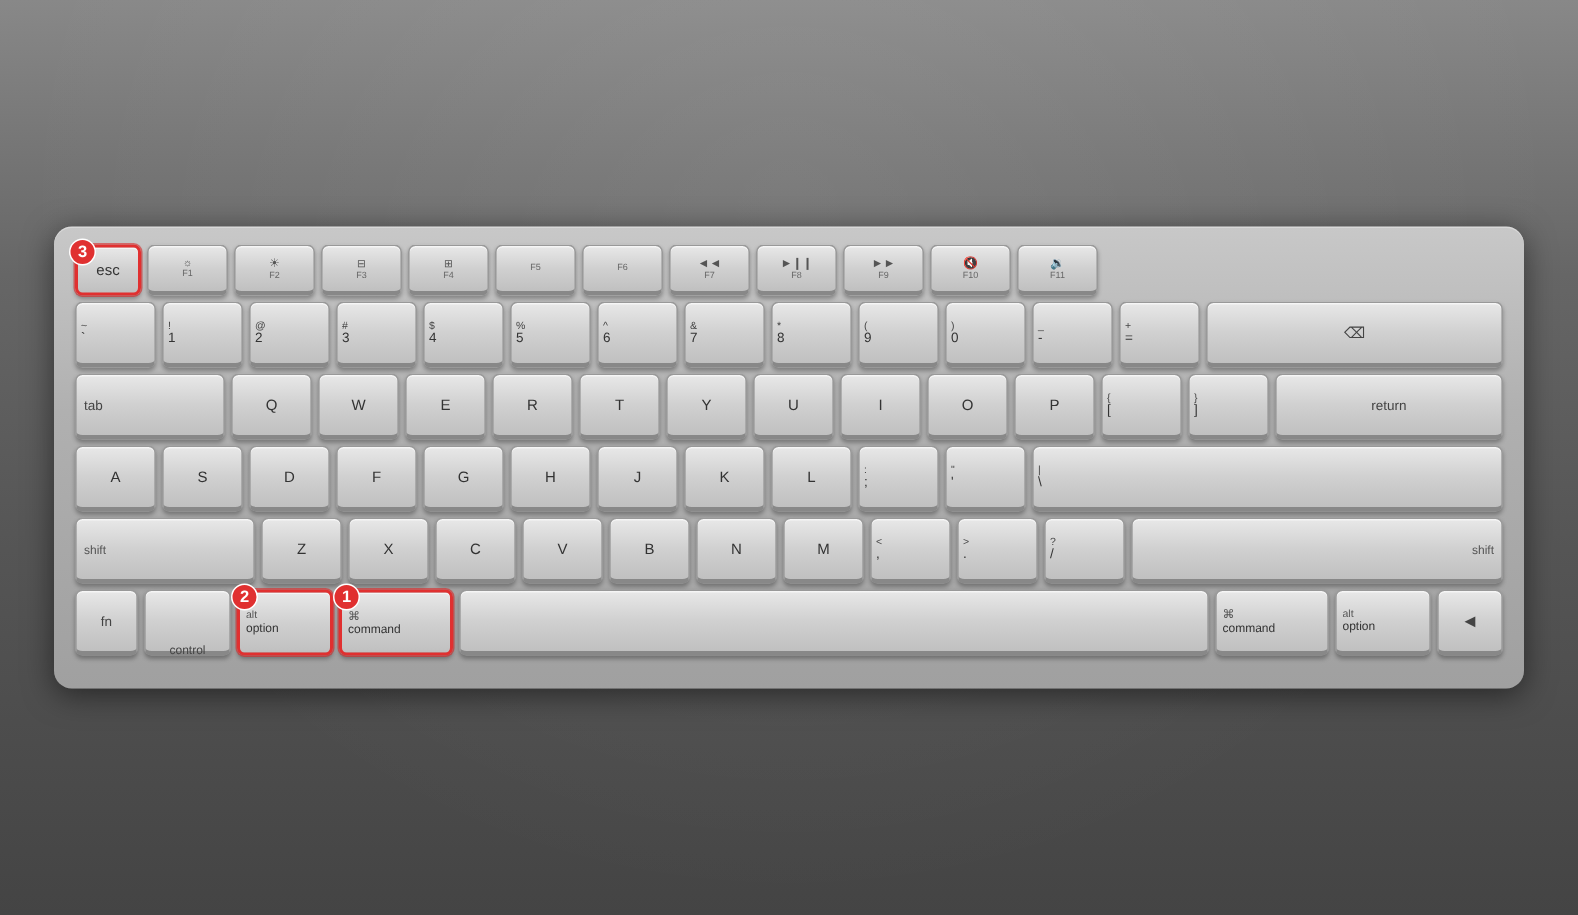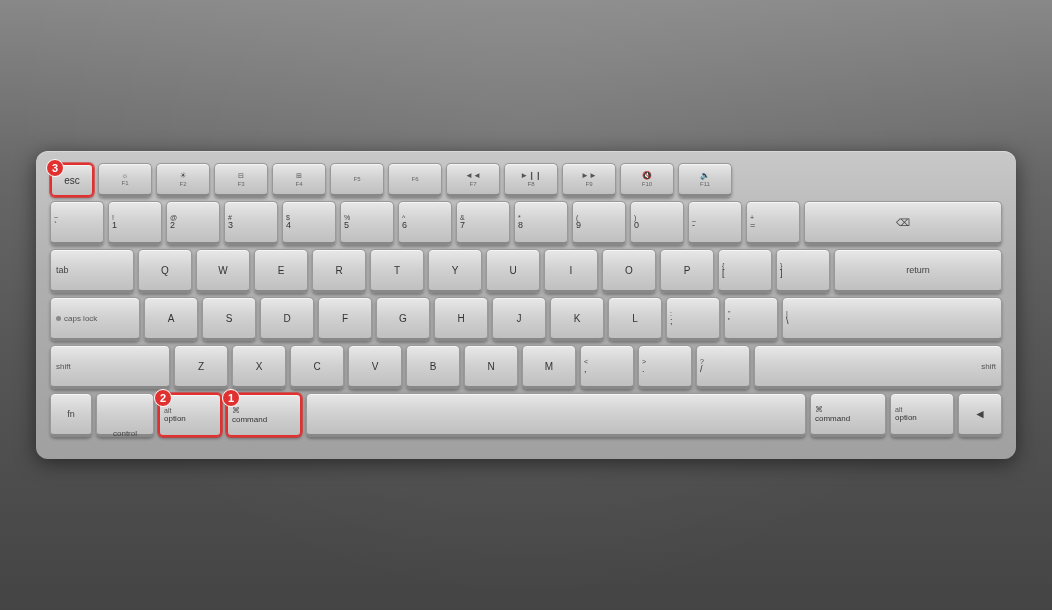--- a/index.html
+++ b/index.html
@@ -76,21 +76,21 @@
     }
 
     .key-label-center {
       font-size: 10px;
       color: #333;
       text-align: center;
     }
 
     .key-fn { width: 36px; height: 32px; font-size: 9px; }
     .key-normal { width: 54px; height: 44px; }
-    .key-tab { width: 84px; height: 44px; }
+    .key-tab { width: 100px; height: 44px; }
     .key-caps { width: 88px; height: 44px; }
     .key-shift-l { width: 108px; height: 44px; }
     .key-fn-bottom { width: 36px; height: 44px; }
     .key-control { width: 58px; height: 44px; }
     .key-option { width: 58px; height: 44px; }
     .key-command { width: 76px; height: 44px; }
     .key-space { width: 280px; height: 44px; }
     .key-backspace { width: 72px; height: 44px; }
     .key-return { width: 86px; height: 44px; text-align: center; }
 
@@ -298,23 +298,20 @@
       <div class="key key-normal">
         <span class="key-label-top">}</span>
         <span class="key-label-bottom">]</span>
       </div>
       <div class="key key-return" style="flex:1;height:44px;">
         <span style="font-size:9px;color:#444;">return</span>
       </div>
     </div>
 
     <div class="key-row">
-      <div class="key key-caps" style="width:90px;">
-        <span style="font-size:8px;color:#555;align-self:flex-start;padding:4px 5px;display:flex;align-items:center;gap:3px;"><span style="width:5px;height:5px;border-radius:50%;background:#888;display:inline-block;"></span>caps lock</span>
-      </div>
       <div class="key key-normal">
           <span class="key-label-center">A</span>
         </div>
       <div class="key key-normal">
           <span class="key-label-center">S</span>
         </div>
       <div class="key key-normal">
           <span class="key-label-center">D</span>
         </div>
       <div class="key key-normal">

